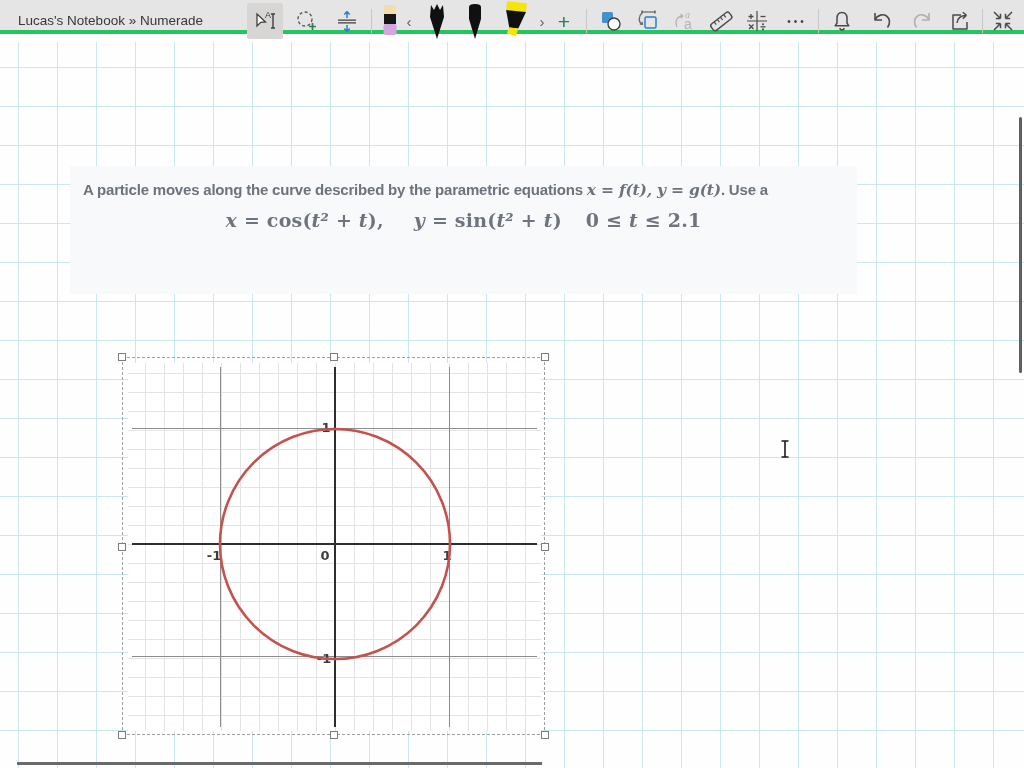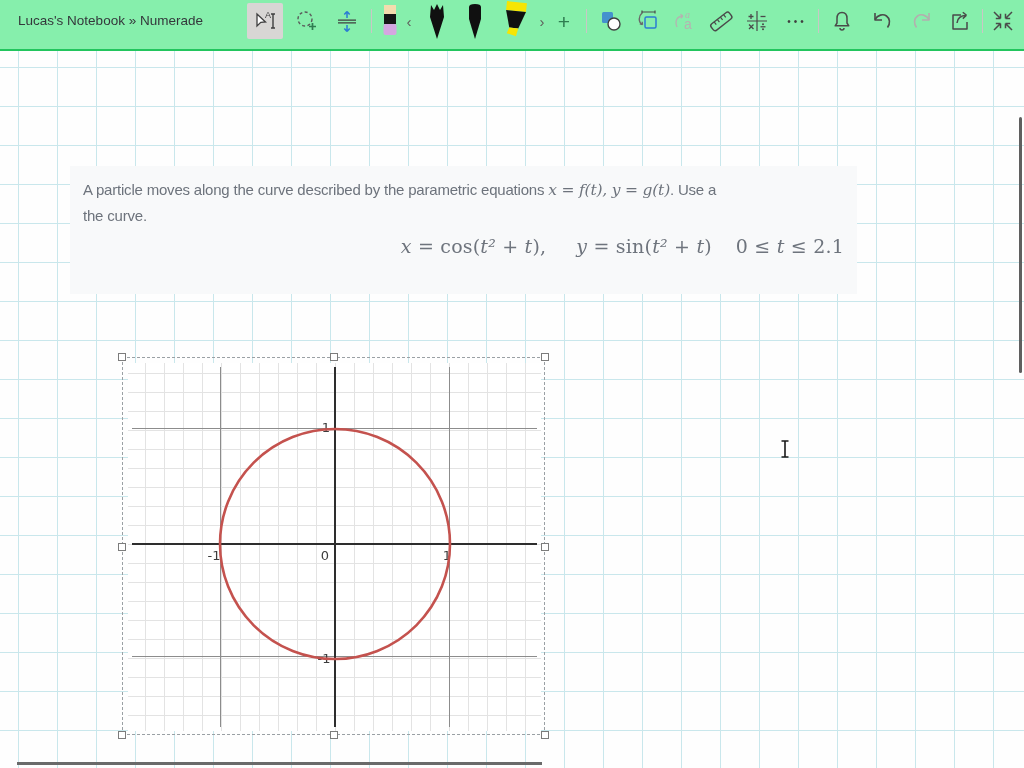--- a/index.html
+++ b/index.html
@@ -1,48 +1,48 @@
 <!DOCTYPE html>
 <html><head>
 <meta charset="utf-8">
 <style>
   * { margin:0; padding:0; box-sizing:border-box; }
   html,body { width:1024px; height:768px; overflow:hidden; }
   body { font-family:"Liberation Sans", sans-serif; background:#fff; }
   #app { position:relative; width:1024px; height:768px; overflow:hidden; }
 
   
-  .toolbar { position:absolute; left:0; top:0; width:1024px; height:51px;
-             background:#86efac; border-bottom:2px solid #22c55e; z-index:50; }
+  .toolbar { position:absolute; left:0; top:0; width:1024px; height:34px;
+             background:#e5e5e5; border-bottom:4px solid #22c55e; z-index:50; }
   .tb-title { position:absolute; left:18px; top:0; height:42px; line-height:42px;
               font-size:13.5px; color:#34373b; white-space:nowrap; }
   .tb-btn { position:absolute; top:3px; height:36px; display:flex; align-items:center;
             justify-content:center; border-radius:2px; cursor:default; }
   .tb-btn.active { background:#d8d6d4; }
   .tb-sep { position:absolute; top:9px; width:1px; height:24px; background:#c9c7c5; }
   .chev { color:#5f5d5b; font-size:15px; }
   .plus-glyph { color:#2f7d51; font-size:21px; font-weight:400; line-height:1; }
   .more-glyph { color:#3f3f3f; font-size:10px; letter-spacing:3px; }
   .icon { display:flex; align-items:center; justify-content:center; }
 
   
   .canvas { position:absolute; left:0; top:42px; width:1024px; height:726px;
     background-color:#fefefe;
     background-image:
       linear-gradient(to right, #c9e7ec 1px, transparent 1px),
       linear-gradient(to bottom, #c9e7ec 1px, transparent 1px);
     background-size:39px 39px;
-    background-position:18px 25px; }
+    background-position:18px 25px;font-weight:bold; }
 
   
   .problem { position:absolute; left:70px; top:124px; width:787px; height:128px;
              background:#f8f9fa; padding:11px 13px 0 13px; }
   .problem p { font-size:15px; line-height:25px; color:#6d737c; letter-spacing:-0.2px; }
   .mathi { font-family:"DejaVu Serif", serif; font-style:italic; font-size:15.5px; }
-  .eqline { margin-top:7px; text-align:right; font-family:"DejaVu Serif", serif;
+  .eqline { margin-top:7px; text-align:center; font-family:"DejaVu Serif", serif;
             font-size:19px; color:#6e747d; letter-spacing:0.2px; }
   .eqline .var { font-style:italic; }
   .eq-gap1 { margin-left:30px; }
   .eq-gap2 { margin-left:24px; }
 
   
   .selection { position:absolute; left:122px; top:315px; width:423px; height:378px;
                border:1px dashed #9aa0a4; }
   .handle { position:absolute; width:8px; height:8px; background:#fff;
             border:1px solid #7c7c7c; }
@@ -267,21 +267,20 @@
           <path d="M22 22 L15.5 15.5 M15.5 15.5 L15.5 20.2 M15.5 15.5 L20.2 15.5" fill="none" stroke="#4a4a4a" stroke-width="1.5"></path>
         </svg>
       </span>
     </div>
   </div>
 
   <div class="canvas">
 
     <div class="problem">
       <p><span>A particle moves along the curve described by the parametric equations </span><span class="mathi">x = f(t), y = g(t)</span><span>. Use a</span></p>
-      <p>the curve.</p>
       <div class="eqline"><span class="var">x</span><span> = cos(</span><span class="var">t² + t</span><span>),</span><span class="eq-gap1 var">y</span><span> = sin(</span><span class="var">t² + t</span><span>)</span><span class="eq-gap2">0 ≤ </span><span class="var">t</span><span> ≤ 2.1</span></div>
     </div>
 
     <div class="selection">
       <div class="graph">
         <div class="gmajor-v" style="left:92px;"></div>
         <div class="gmajor-v" style="left:321px;"></div>
         <div class="gmajor-h" style="top:65px;"></div>
         <div class="gmajor-h" style="top:293px;"></div>
         <div class="gaxis-v" style="left:206px;"></div>

